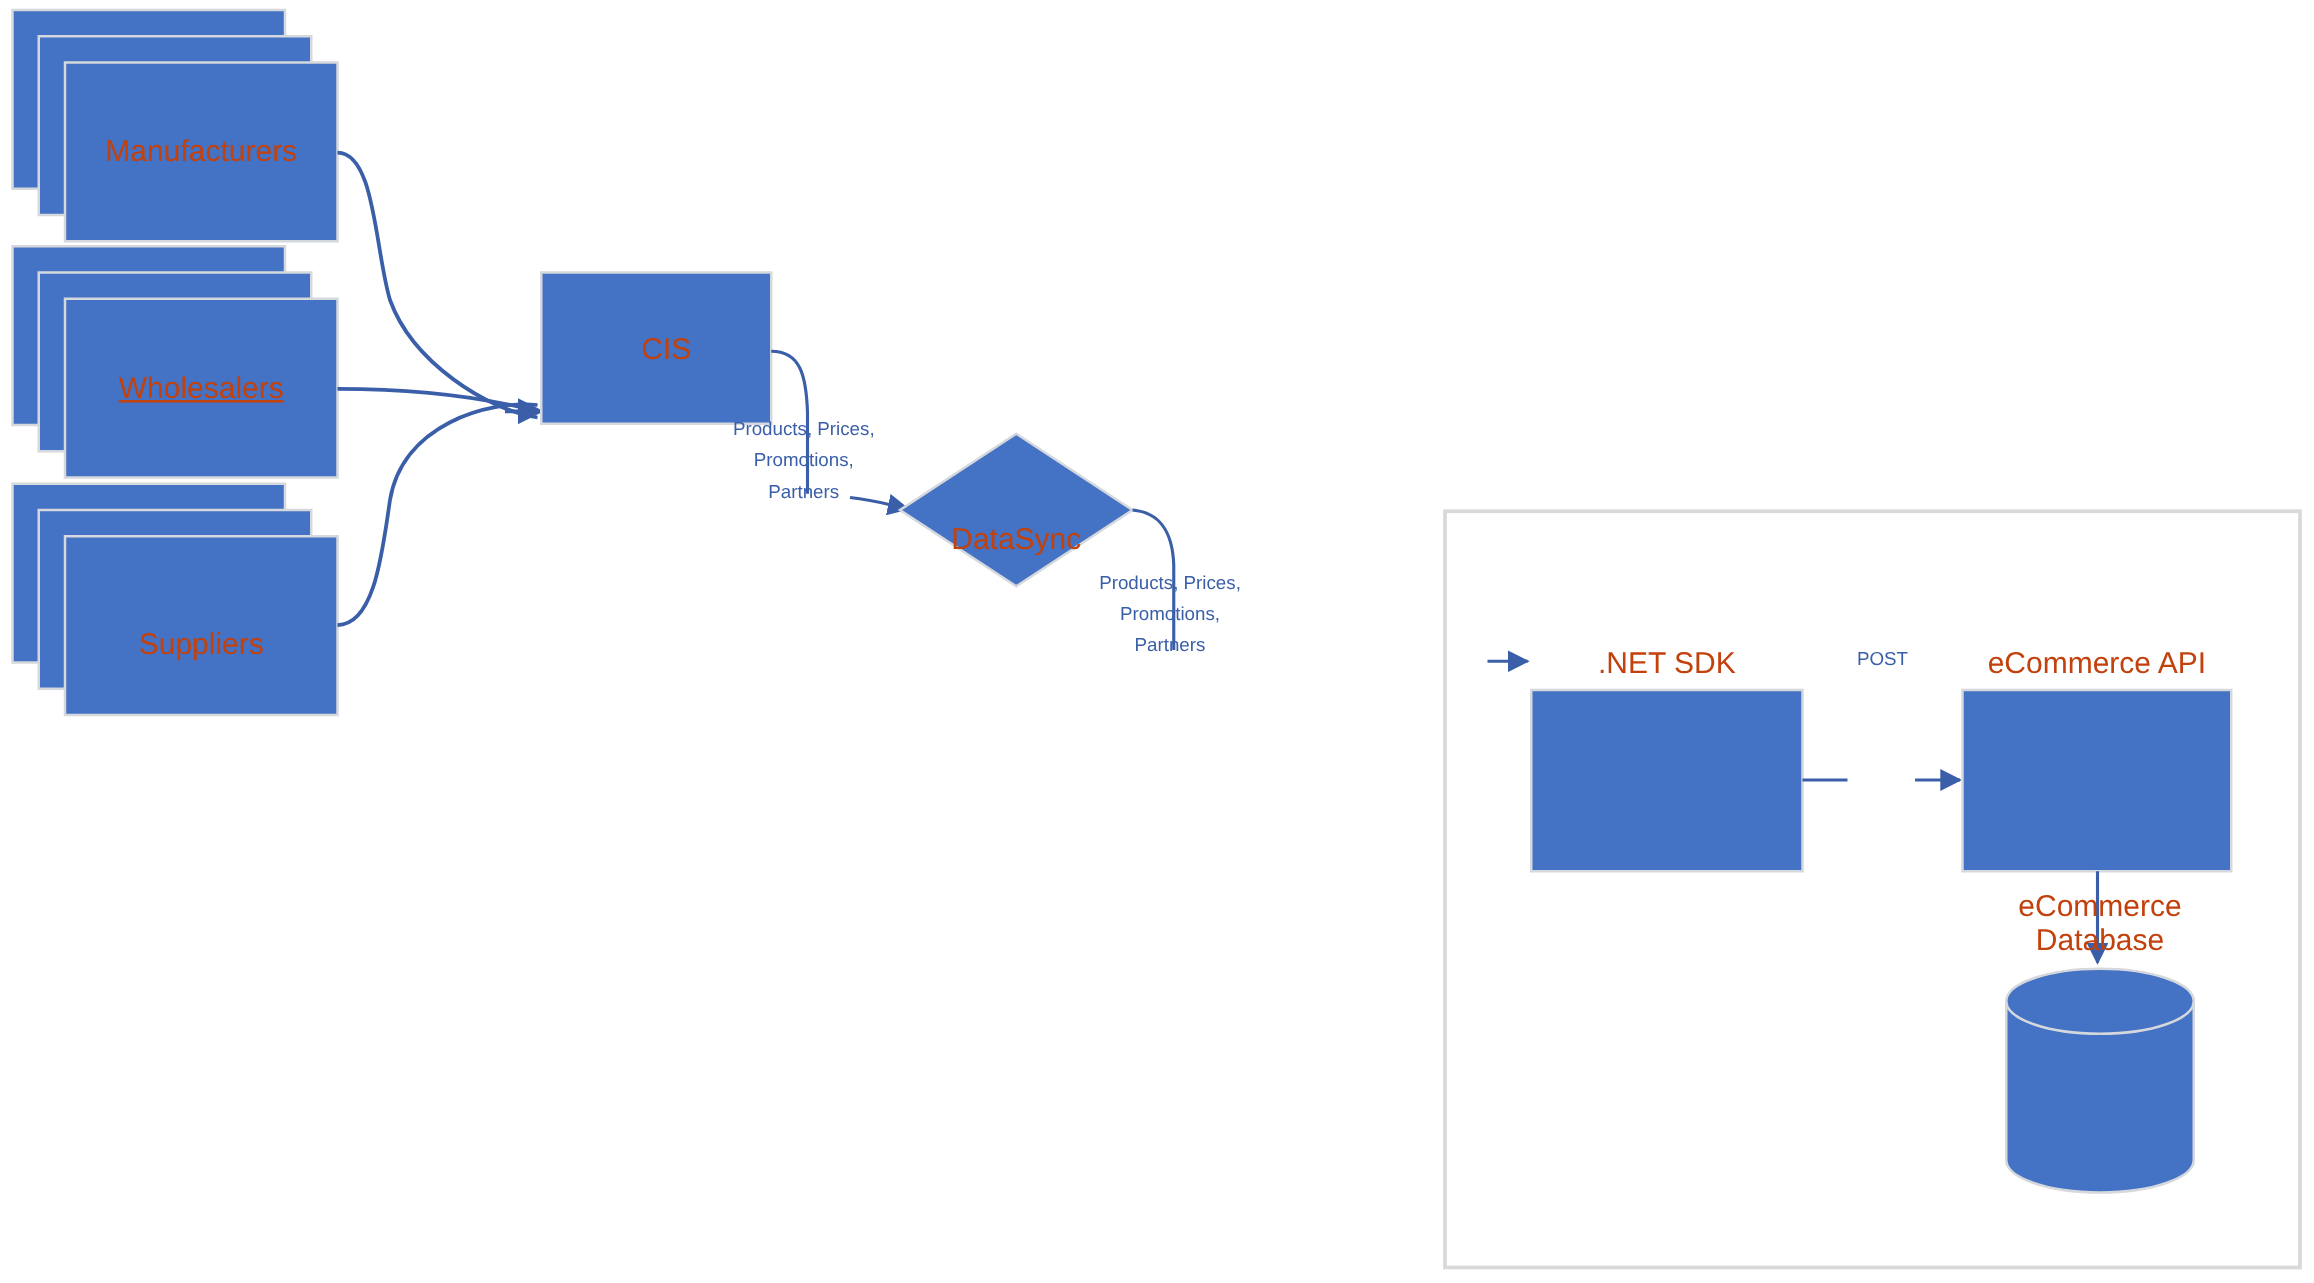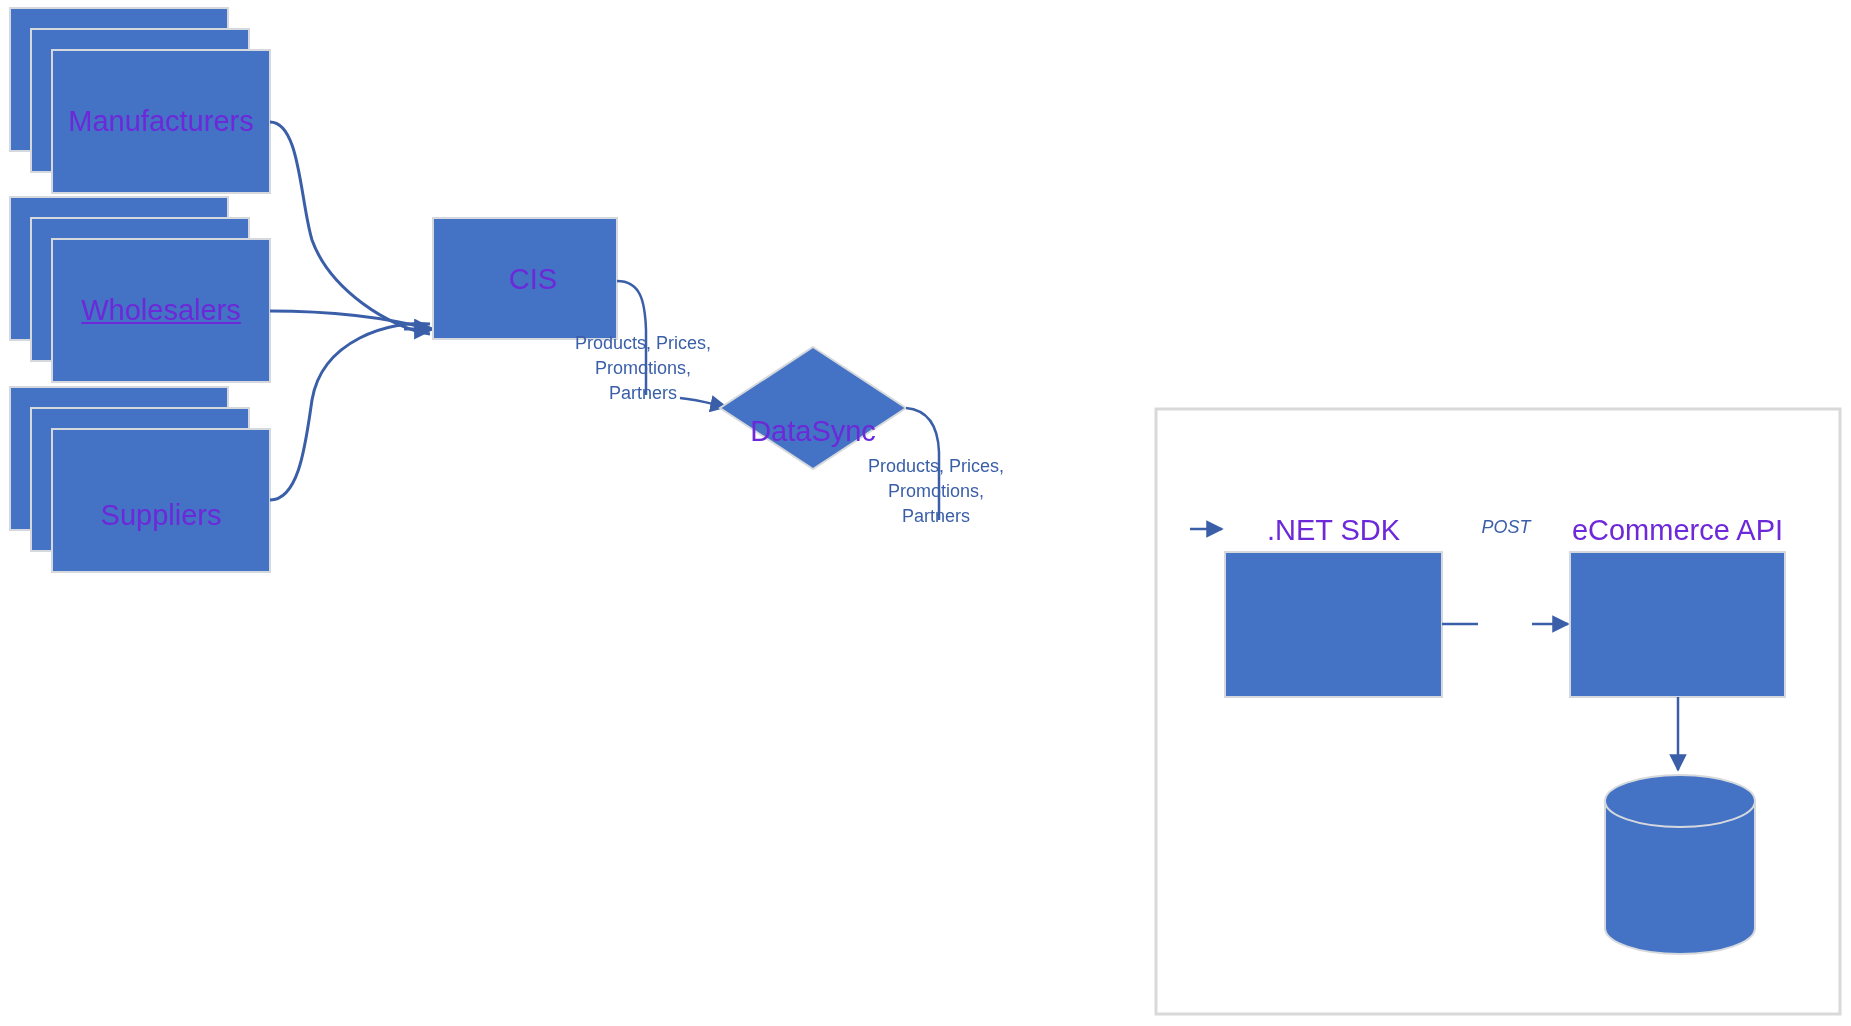--- a/index.html
+++ b/index.html
@@ -24,32 +24,32 @@
   }
   .svg-layer {
     position: absolute;
     left: 0;
     top: 0;
     width: 1851px;
     height: 1026px;
   }
   .node-label {
     position: absolute;
-    color: #6d28d9;
-    font-size: 29px;
+    color: #c2410c;
+    font-size: 24px;
     font-family: "Liberation Sans", sans-serif;
     text-align: center;
     line-height: 27px;
     white-space: pre-line;
     pointer-events: none;
   }
   .edge-label {
     position: absolute;
     color: #3A5FA8;
-    font-size: 18px;
+    font-size: 15px;
     font-family: "Liberation Sans", sans-serif;
     text-align: center;
     line-height: 25px;
     white-space: pre-line;
   }
   .edge-label.single {
     line-height: 21px;
   }
 </style>
 </head>
@@ -121,24 +121,26 @@
   <div class="node-label" style="left:52px; top:502px; width:218px;">Suppliers</div>
 
   <div class="node-label" style="left:433px; top:266px; width:200px;">CIS</div>
 
   <div class="node-label" style="left:721px; top:418px; width:184px;">DataSync</div>
 
   <div class="node-label" style="left:1225px; top:517px; width:217px;">.NET SDK</div>
 
   <div class="node-label" style="left:1570px; top:517px; width:215px;">eCommerce API</div>
 
+  <div class="node-label" style="left:1605px; top:712px; width:150px;">eCommerce
+Database</div>
 
   <div class="edge-label" style="left:563px; top:331px; width:160px;">Products, Prices,
 Promotions,
 Partners</div>
 
   <div class="edge-label" style="left:856px; top:454px; width:160px;">Products, Prices,
 Promotions,
 Partners</div>
 
-  <div class="edge-label single" style="left:1465px; top:517px; width:82px;font-style:italic;">POST</div>
+  <div class="edge-label single" style="left:1465px; top:517px; width:82px;">POST</div>
 
 </div>
 
 </body></html>

